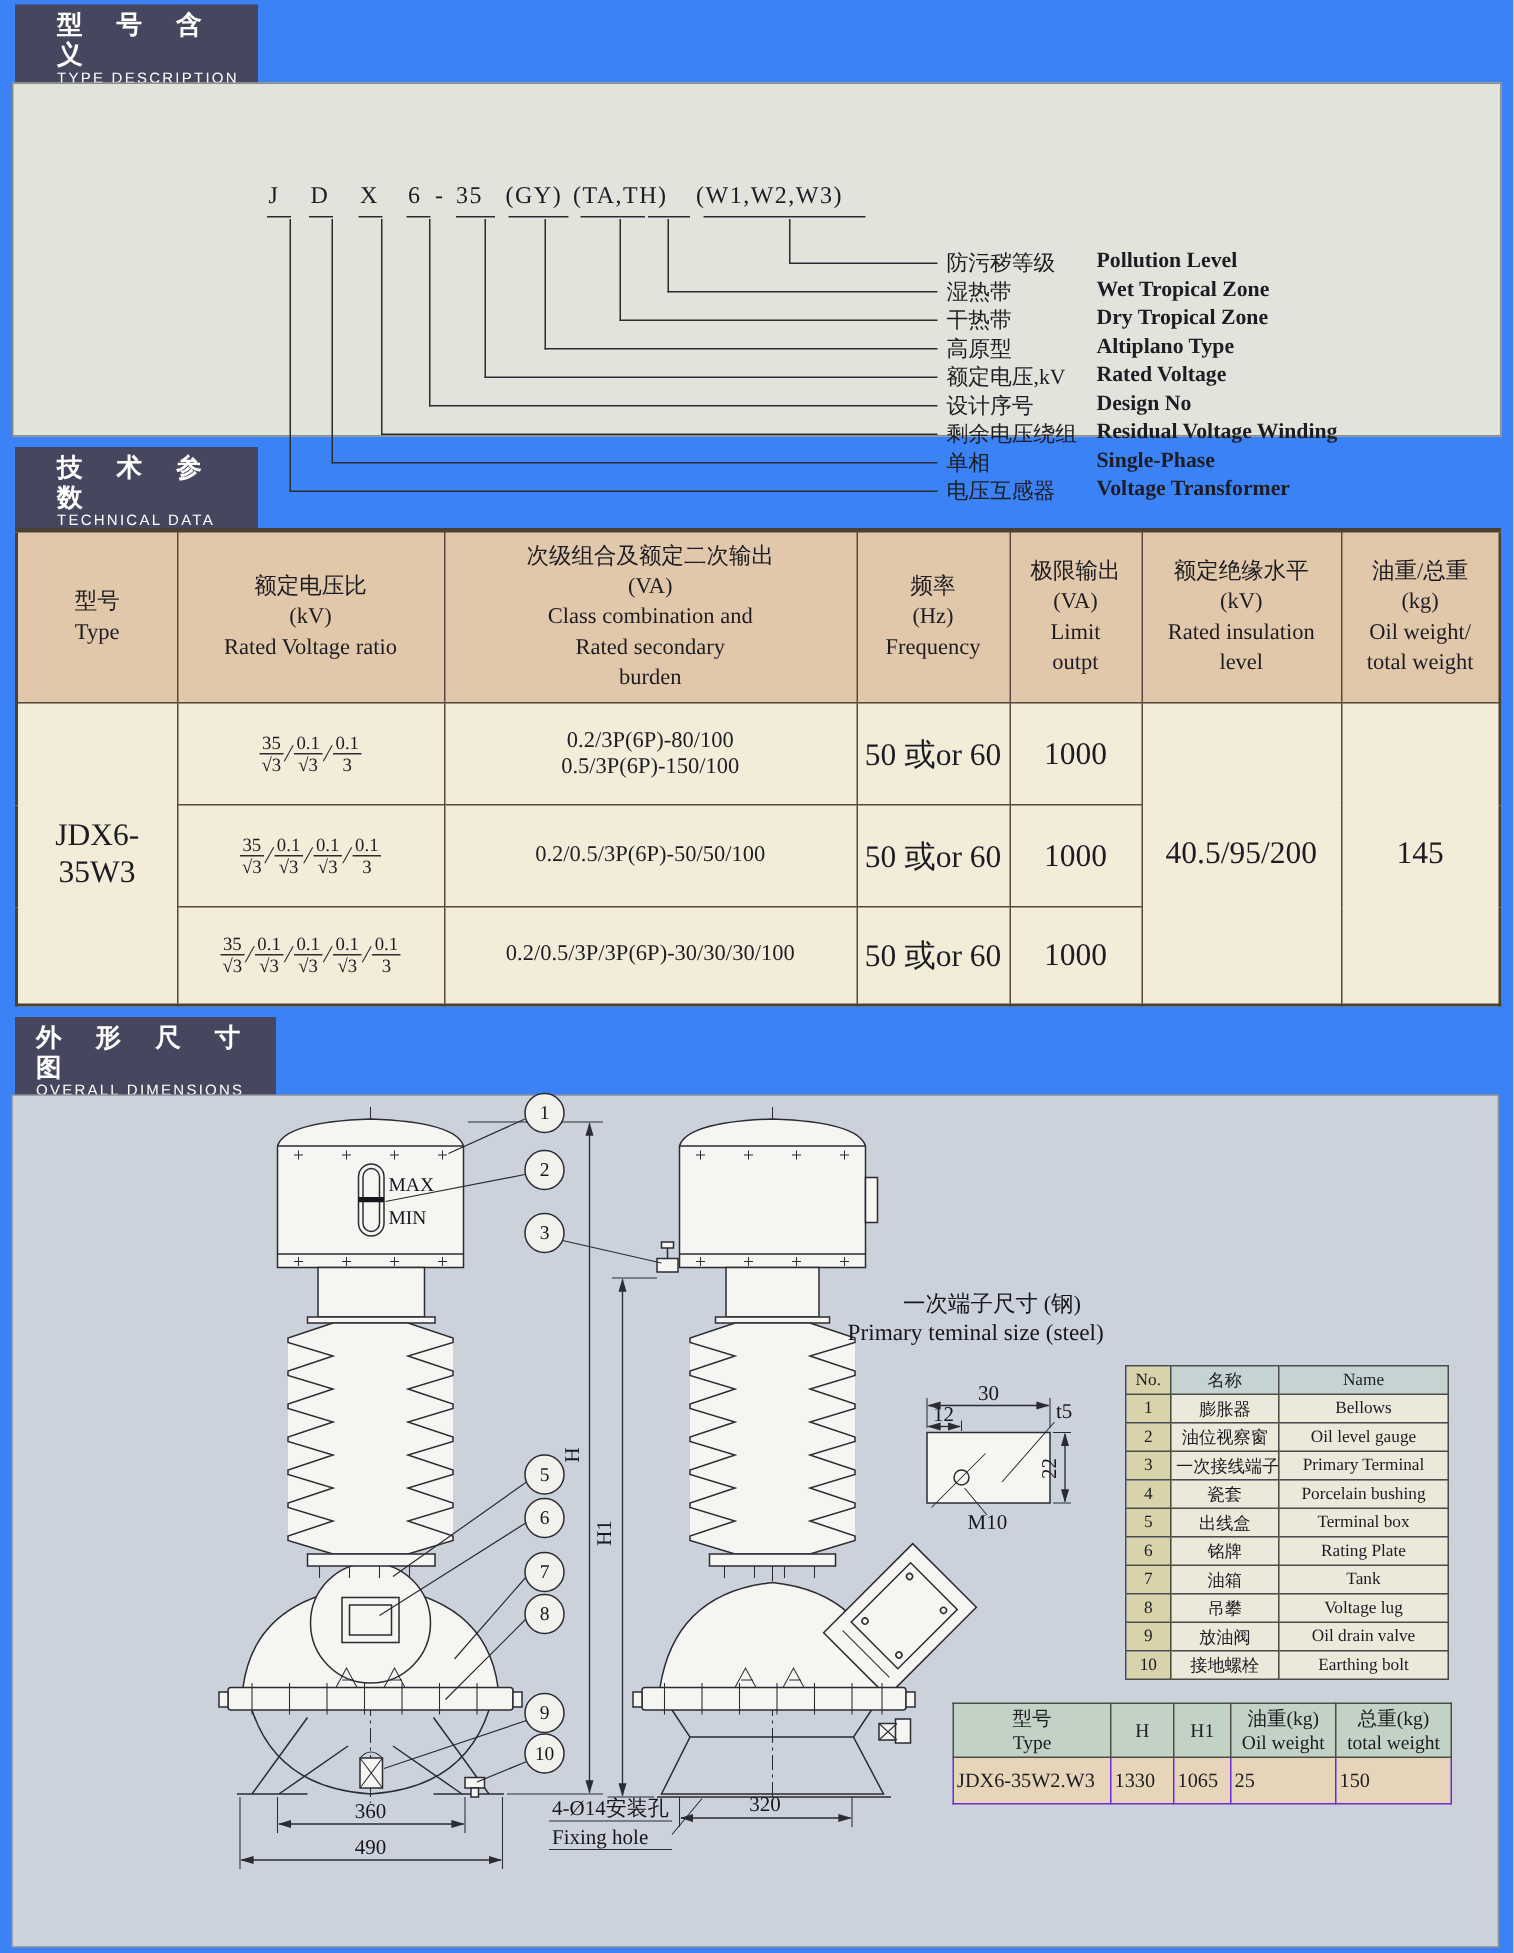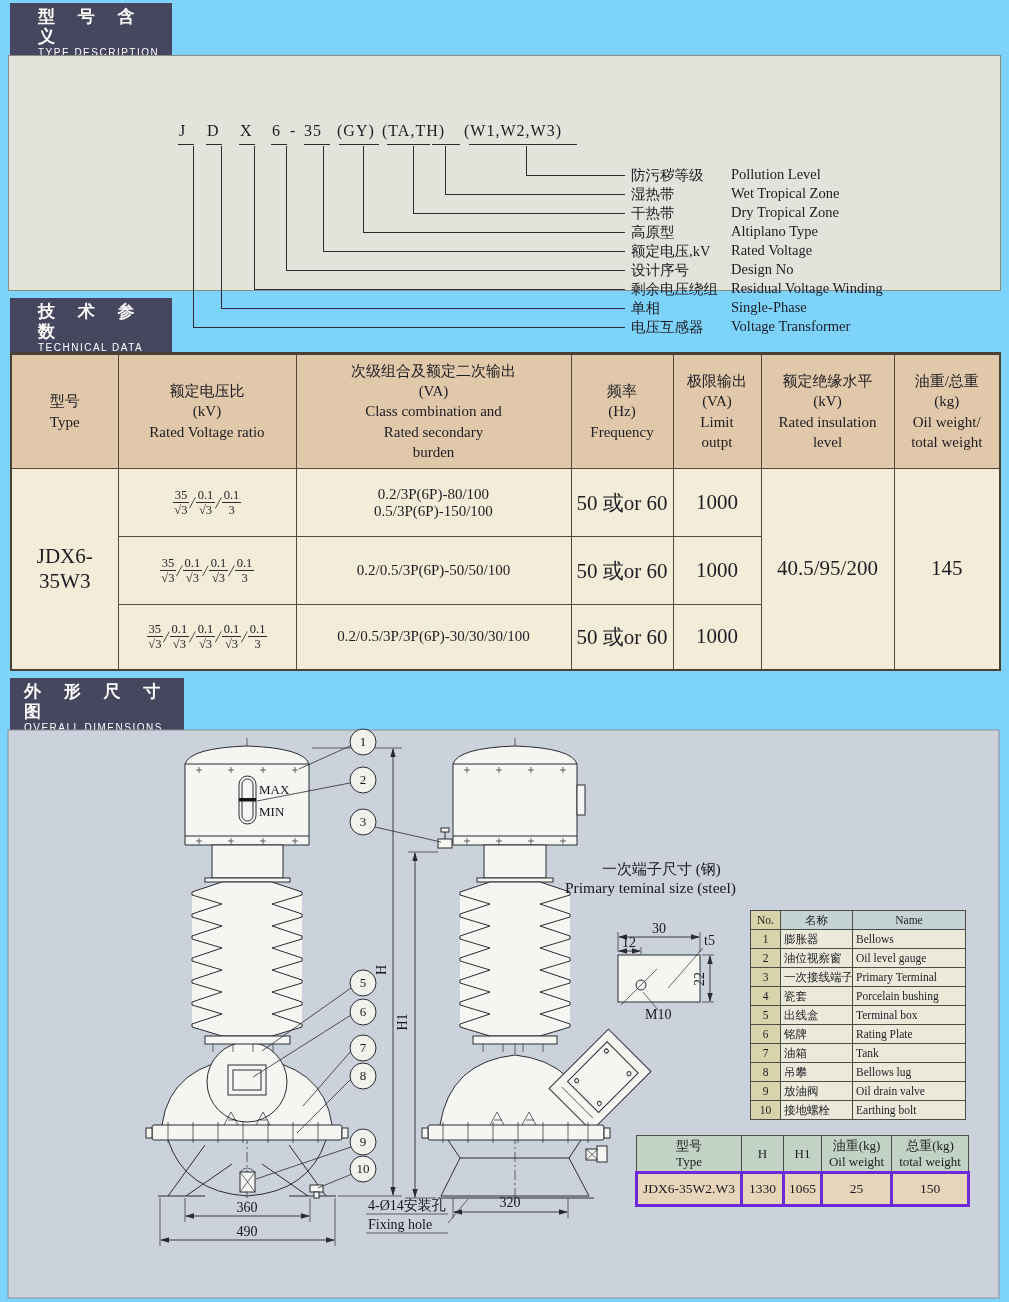--- a/index.html
+++ b/index.html
@@ -1,31 +1,31 @@
 <!DOCTYPE html>
 <html><head>
 <meta charset="utf-8">
 <style>
   html,body{margin:0;padding:0;background:#fff;}
-  .page{position:relative;width:1009px;height:1302px;background:#7dd3fc;overflow:hidden;
+  .page{position:relative;width:1009px;height:1302px;background:#3b82f6;overflow:hidden;
         font-family:"Liberation Serif",serif;color:#1c1c22;}
   
   .sec-head{position:absolute;background:#46465e;color:#fff;padding:4px 0 3px 28px;
             font-family:"Liberation Sans",sans-serif;}
   .sh-zh{font-size:17px;font-weight:bold;letter-spacing:9px;line-height:20px;}
   .sh-en{font-size:10px;letter-spacing:1.5px;line-height:12px;}
   
   .panel1{position:absolute;left:8px;top:55px;width:991px;height:234px;background:#e0e4db;
           border:1px solid #8b8b85;}
   .code{position:absolute;top:66px;font-size:16px;letter-spacing:1px;}
   .tick{position:absolute;top:88px;height:0;border-top:1px solid #2c2c30;}
   .conn{position:absolute;top:90px;border-left:1px solid #2c2c30;border-bottom:1px solid #2c2c30;}
   .lg{position:absolute;height:19px;font-size:14.5px;white-space:nowrap;}
   .lg-zh{position:absolute;left:622px;}
-  .lg-en{position:absolute;left:722px;}
+  .lg-en{position:absolute;left:722px;font-weight:bold;}
   
   table.tech{position:absolute;left:10px;top:352px;width:989px;border-collapse:collapse;
              background:#f2ecd9;table-layout:fixed;border:2px solid #4a4034;border-top:3px solid #4a4034;}
   table.tech td,table.tech th{border:1px solid #56493c;text-align:center;vertical-align:middle;
              font-weight:normal;padding:0;}
   table.tech th{background:#e2c8aa;font-size:15px;line-height:1.35;}
   .prelines{white-space:pre-line;}
   .burden{font-size:15px;}
   .freq,.limit,.insul,.oil,.tval{font-size:21px;}
   .frac{display:inline-block;vertical-align:middle;text-align:center;font-size:12.5px;line-height:1.12;}
@@ -46,28 +46,28 @@
   .co{fill:#f2f2ec;stroke:#2b2b33;stroke-width:1;}
   .st{font-size:14px;}
   .ct{font-size:13px;}
   
   .ptwrap{position:absolute;left:750px;top:910px;z-index:2;}
   table.parts{border-collapse:collapse;table-layout:fixed;width:215px;border:1px solid #4c4c46;}
   table.parts td,table.parts th{border:1px solid #4c4c46;font-size:11.5px;font-weight:normal;
         height:18px;padding:0 3px;overflow:hidden;white-space:nowrap;}
   td.pno,th.pno{background:#d9d3ab;text-align:center;width:28px;}
   th.pzh,th.pen{background:#c5d4d2;text-align:center;}
-  td.pzh,td.pen{background:#ebe9da;text-align:left;}
+  td.pzh,td.pen{background:#ebe9da;text-align:center;}
   
   .stwrap{position:absolute;left:635px;top:1135px;z-index:2;}
   table.size{border-collapse:collapse;table-layout:fixed;width:332px;border:1px solid #4c4c46;}
   table.size th{background:#c2d3c6;font-size:13px;font-weight:normal;border:1px solid #4c4c46;
         height:35px;line-height:1.2;padding:0 2px;}
-  table.size td{background:#e7d5ba;font-size:13.5px;border:3px solid #6d28d9;height:30px;
-        text-align:center;padding:0 2px;}
+  table.size td{background:#e7d5ba;font-size:13.5px;border:1px solid #6d28d9;height:30px;
+        padding:0 2px;}
 </style>
 </head>
 <body>
 
 <div class="page">
 
   <div class="sec-head" style="left:10px;top:3px;width:134px;">
     <div class="sh-zh">型 号 含 义</div>
     <div class="sh-en">TYPE DESCRIPTION</div>
   </div>
@@ -440,21 +440,21 @@
             <td class="pen">Rating Plate</td>
           </tr>
       <tr>
             <td class="pno">7</td>
             <td class="pzh">油箱</td>
             <td class="pen">Tank</td>
           </tr>
       <tr>
             <td class="pno">8</td>
             <td class="pzh">吊攀</td>
-            <td class="pen">Bellows lug</td>
+            <td class="pen">Voltage lug</td>
           </tr>
       <tr>
             <td class="pno">9</td>
             <td class="pzh">放油阀</td>
             <td class="pen">Oil drain valve</td>
           </tr>
       <tr>
             <td class="pno">10</td>
             <td class="pzh">接地螺栓</td>
             <td class="pen">Earthing bolt</td>

